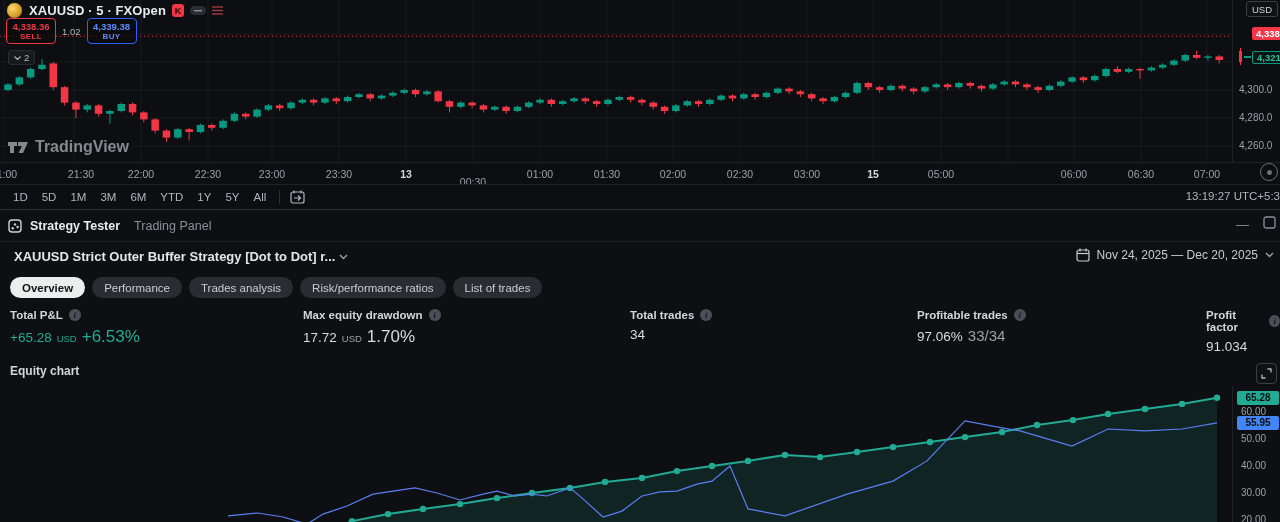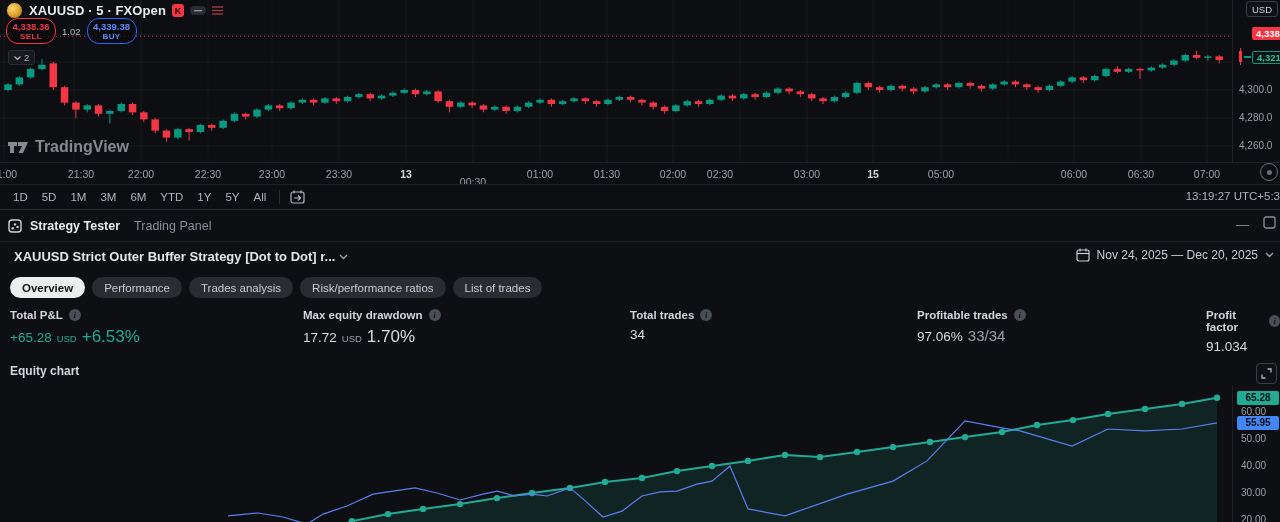--- a/index.html
+++ b/index.html
@@ -9,21 +9,21 @@
   #chart-pane{position:absolute;left:0;top:0;width:1232px;height:162px;}
   #candle-svg{position:absolute;left:0;top:0;}
   .legend{position:absolute;left:6px;top:2px;display:flex;align-items:center;gap:6px;z-index:5;}
   .coin{width:15px;height:15px;border-radius:50%;
         background:radial-gradient(circle at 35% 35%,#ffd96a,#d79b27 60%,#8a5d14);
         border:1px solid #1a1a1a;}
   .sym{font-size:13px;font-weight:700;color:#e8eaed;letter-spacing:.1px;}
   .lg-ic{display:inline-flex;align-items:center;justify-content:center;height:13px;}
   .flag{color:#f23645;font-size:12px;line-height:12px;background:#f23645;width:12px;border-radius:3px;color:#2a0507;font-size:9px;font-weight:700;}
   .trade-buttons{position:absolute;left:6px;top:18px;display:flex;align-items:center;gap:5px;z-index:5;}
-  .tbtn{width:48px;height:24px;border-radius:12px;display:flex;flex-direction:column;align-items:center;justify-content:center;
+  .tbtn{width:48px;height:24px;border-radius:4px;display:flex;flex-direction:column;align-items:center;justify-content:center;
         background:rgba(10,10,12,.7);cursor:pointer;}
   .tbtn .p{font-size:9.5px;font-weight:700;line-height:11px;}
   .tbtn .l{font-size:8px;font-weight:600;line-height:9px;letter-spacing:.4px;}
   #sell-btn{border:1px solid #f23645;} #sell-btn span{color:#f23645;}
   #buy-btn{border:1px solid #2962ff;} #buy-btn span{color:#5b8cff;}
   .spread{font-size:9.5px;color:#b2b5be;padding:0 1px;}
   .collapse-badge{position:absolute;left:8px;top:50px;height:13px;padding:0 5px;display:flex;align-items:center;gap:3px;
         background:#17191d;border:1px solid #2a2d33;border-radius:3px;font-size:9.5px;color:#b2b5be;z-index:5;cursor:pointer;}
   .watermark{position:absolute;left:8px;top:138px;display:flex;align-items:center;gap:6px;z-index:4;opacity:.85;}
   .watermark .wm-text{font-size:16px;font-weight:700;color:#9b9ea4;}
@@ -411,21 +411,21 @@
       <span class="t-tick" style="left: 81px;">21:30</span>
       <span class="t-tick" style="left: 141px;">22:00</span>
       <span class="t-tick" style="left: 208px;">22:30</span>
       <span class="t-tick" style="left: 272px;">23:00</span>
       <span class="t-tick" style="left: 339px;">23:30</span>
       <span class="t-tick bold" style="left: 406px;">13</span>
       <span class="t-tick" style="left: 473px; margin-top: 8px;">00:30</span>
       <span class="t-tick" style="left: 540px;">01:00</span>
       <span class="t-tick" style="left: 607px;">01:30</span>
       <span class="t-tick" style="left: 673px;">02:00</span>
-      <span class="t-tick" style="left: 720px;">02:30</span>
+      <span class="t-tick" style="left: 740px;">02:30</span>
       <span class="t-tick" style="left: 807px;">03:00</span>
       <span class="t-tick bold" style="left: 873px;">15</span>
       <span class="t-tick" style="left: 941px;">05:00</span>
       <span class="t-tick" style="left: 1008px; margin-top: 24px;">05:30</span>
       <span class="t-tick" style="left: 1074px;">06:00</span>
       <span class="t-tick" style="left: 1141px;">06:30</span>
       <span class="t-tick" style="left: 1207px;">07:00</span>
     </div>
 
   <div id="tf-bar">

